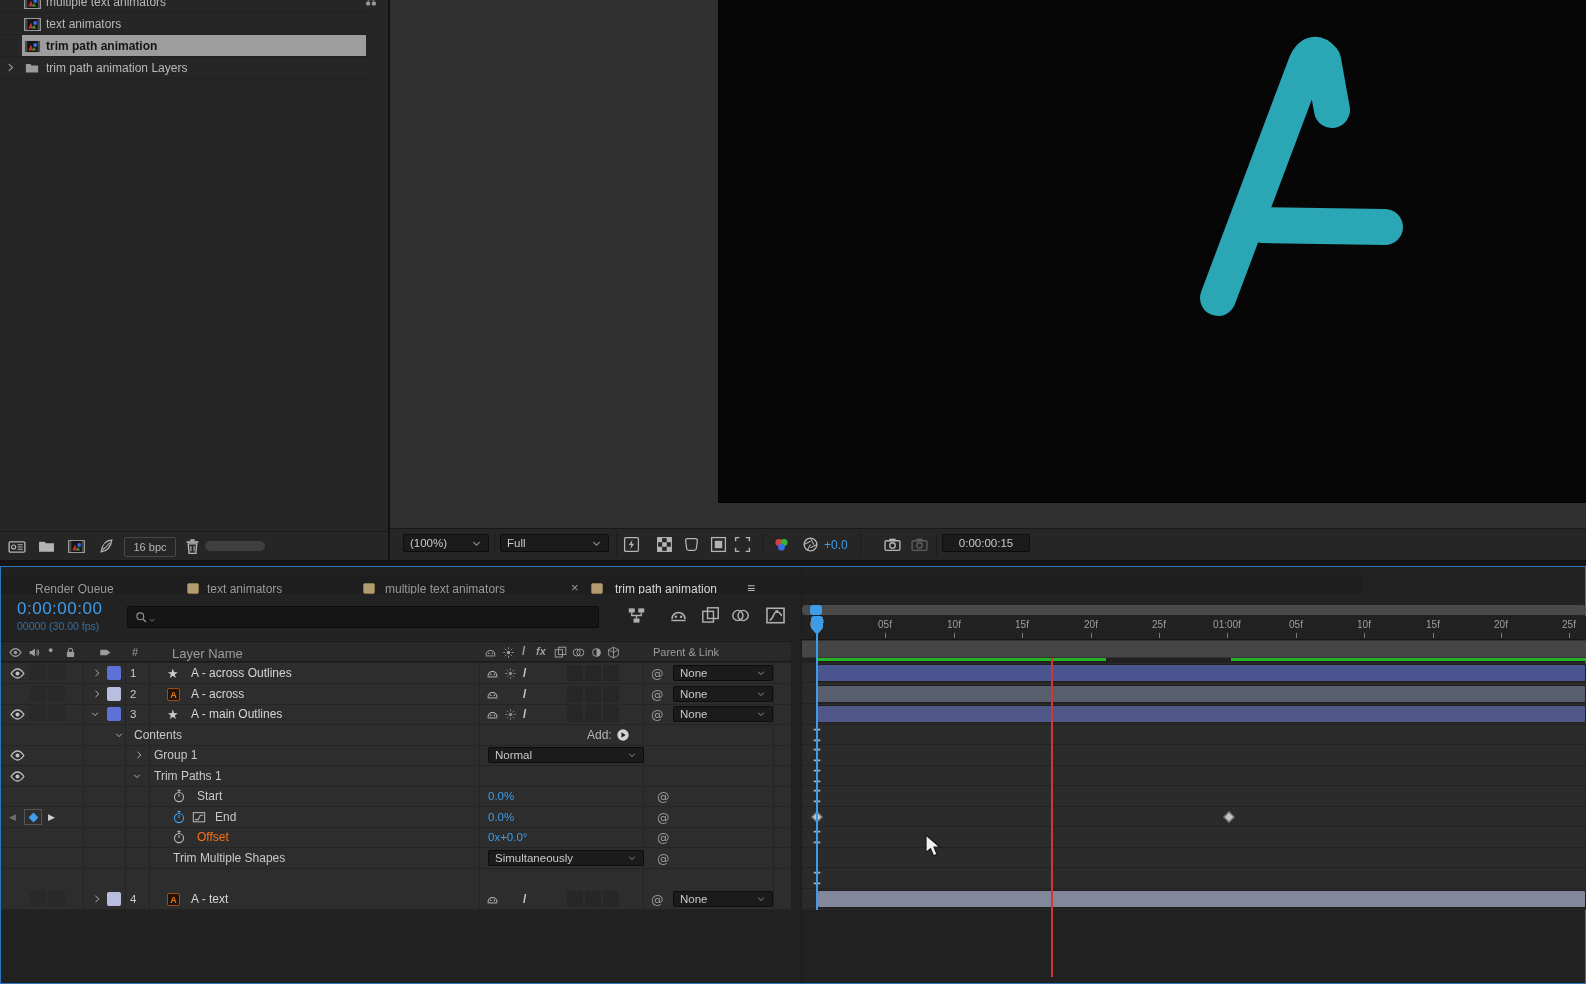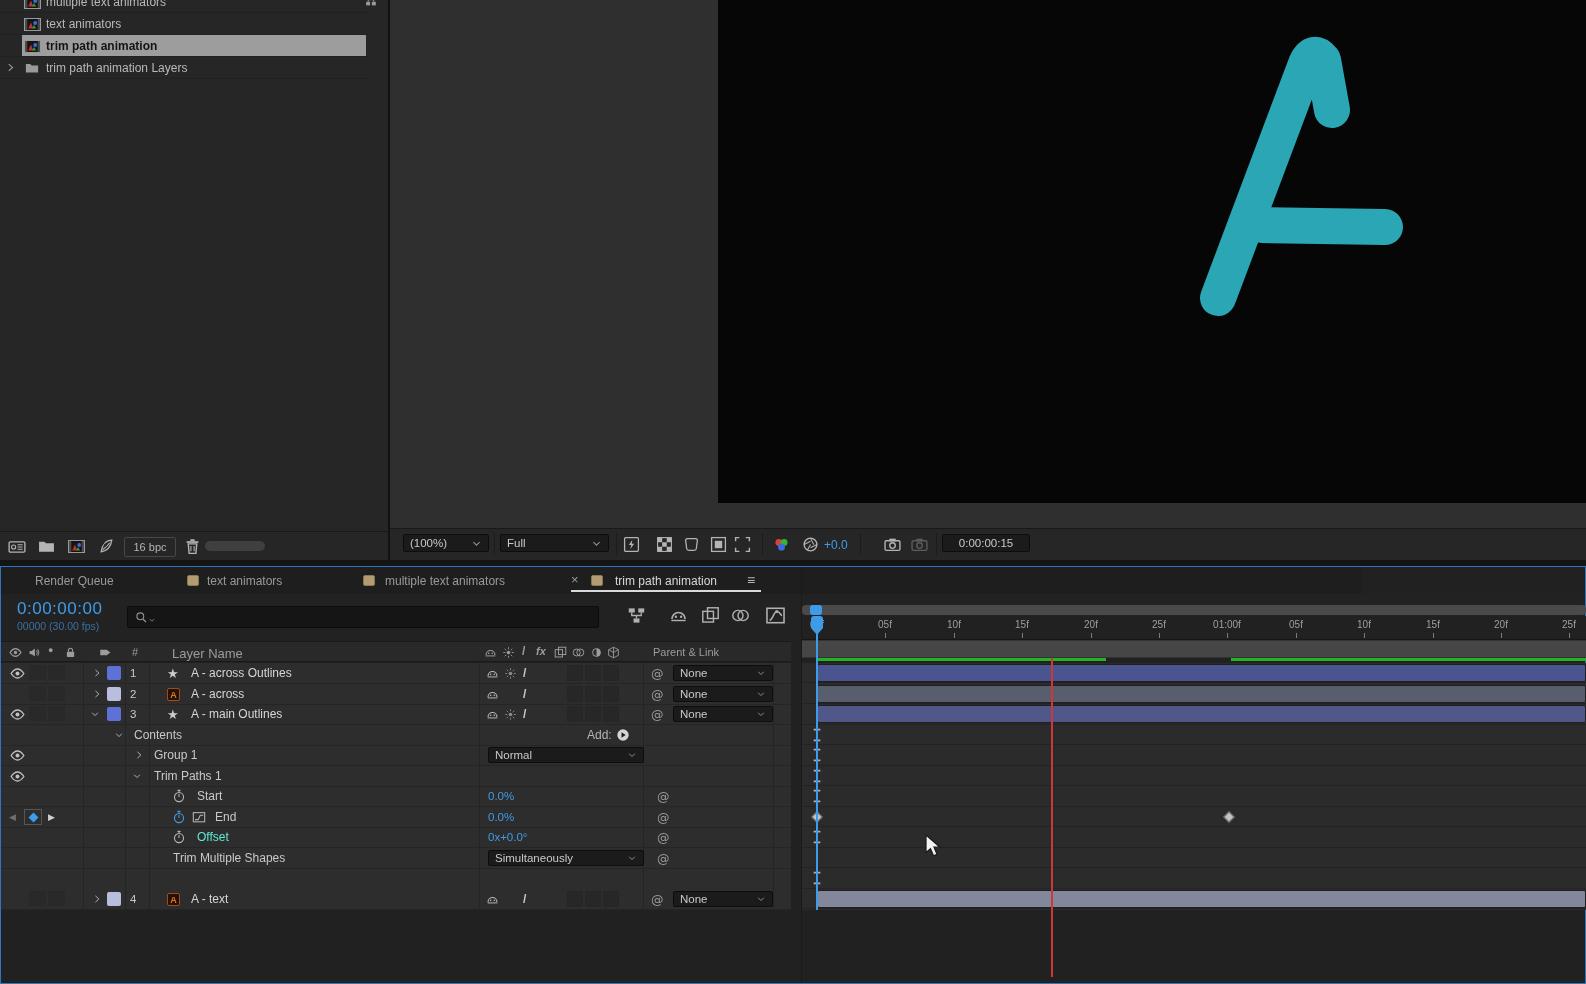--- a/index.html
+++ b/index.html
@@ -336,21 +336,21 @@
       <div class="dd" style="left:552px;top:5px;width:88px;justify-content:center">
           <span>0:00:00:15</span>
         </div>
     </div>
   </div>
 
   <div class="abs" style="left:0;top:560px;width:1586px;height:6px;background:#141414"></div>
 
   <div class="abs" style="left:0;top:566px;width:1586px;height:418px;background:#212121;border:1px solid #2e77bd">
 
-    <div class="abs" style="left:0;top:0;width:1361px;height:27px;background:#1e1e1e">
+    <div class="abs" style="left:0;top:8px;width:1361px;height:27px;background:#1e1e1e">
       <span class="abs dim" style="left:34px;top:7px;font-size:12px">Render Queue</span>
       <span class="abs chip" style="left:186px;top:8px"></span>
       <span class="abs dim" style="left:206px;top:7px;font-size:12px">text animators</span>
       <span class="abs chip" style="left:362px;top:8px"></span>
       <span class="abs dim" style="left:384px;top:7px;font-size:12px">multiple text animators</span>
       <span class="abs" style="left:570px;top:5px;color:#9a9a9a;font-size:13px">×</span>
       <span class="abs chip" style="left:590px;top:8px"></span>
       <span class="abs" style="left:614px;top:7px;font-size:12px;color:#d8d8d8">trim path animation</span>
       <span class="abs" style="left:746px;top:5px;color:#b5b5b5;font-size:14px">≡</span>
       <span class="abs" style="left:570px;top:23px;width:190px;height:2px;background:#d9d9d9"></span>
@@ -666,21 +666,21 @@
       <span class="li val" style="left:487px">0.0%</span>
       <span class="li pw" style="left:656px">@</span>
     </div>
 
     <div class="lrow" style="top:260px">
       <span class="li" style="left:171px;color:#b5b5b5">
           <svg class="ic" width="14" height="14">
             <use href="#i-watch"></use>
           </svg>
         </span>
-      <span class="li" style="left:196px;color:#5eead4;font-size:12px">Offset</span>
+      <span class="li" style="left:196px;color:#f97316;font-size:12px">Offset</span>
       <span class="li val" style="left:487px">0x+0.0°</span>
       <span class="li pw" style="left:656px">@</span>
     </div>
 
     <div class="lrow" style="top:281px">
       <span class="li" style="left:172px;color:#c9c9c9;font-size:12px">Trim Multiple Shapes</span>
       <div class="dd" style="left:487px;top:2px;width:156px;height:16px">
           <span>Simultaneously</span>
           <span class="cv">
             <svg class="ic" width="10" height="10">

